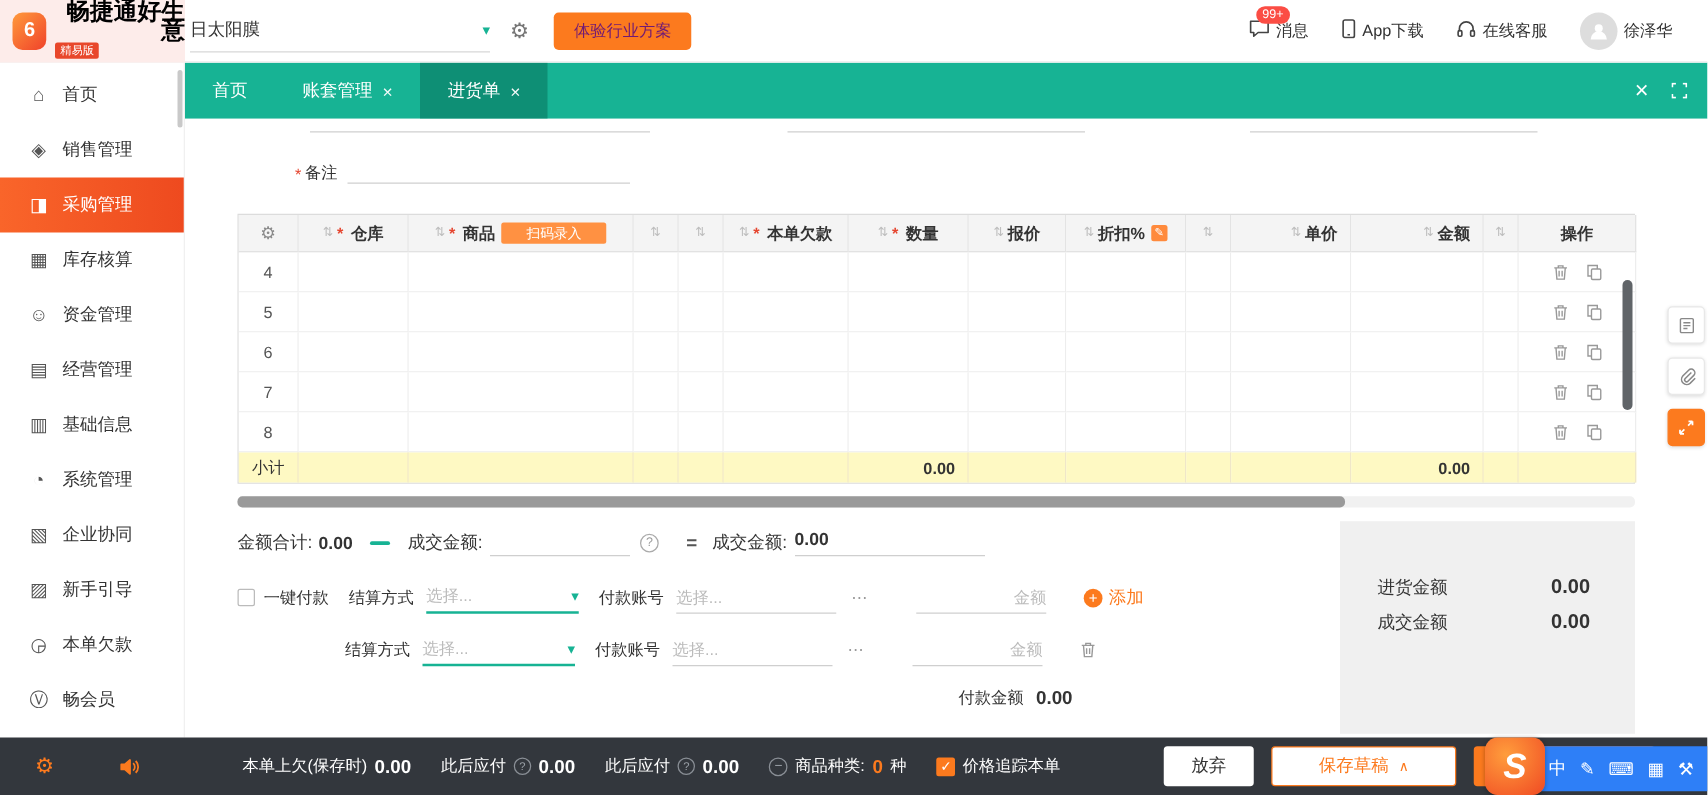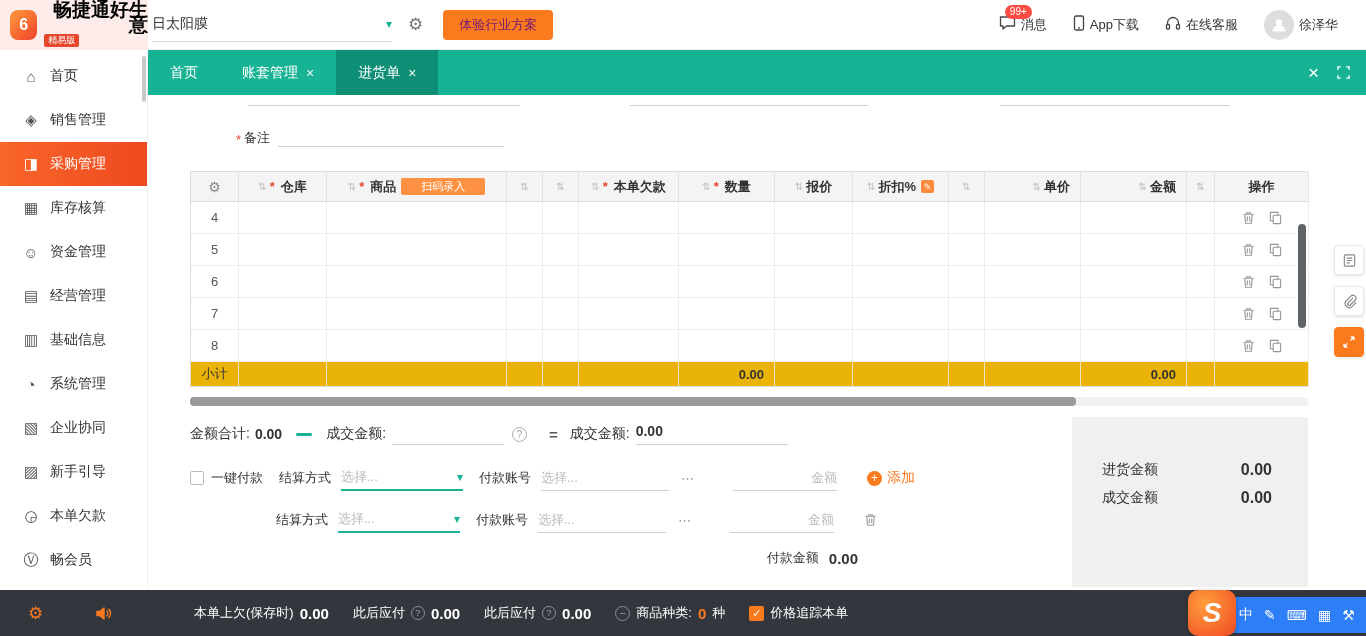--- a/index.html
+++ b/index.html
@@ -56,21 +56,21 @@
   .th { background:#F4F4F4; height:30px; display:flex; align-items:center; justify-content:center; gap:3px; font-size:13px; font-weight:bold; border-right:1px solid #E3E3E3; border-bottom:1px solid #DCDCDC; color:#333; white-space:nowrap; }
   .th.num { justify-content:flex-end; padding-right:10px; }
   .sort { color:#BDBDBD; font-size:10px; font-weight:normal; }
   .gear-glyph { color:#8A8A8A; font-size:14px; font-weight:normal; }
   .scan-badge { background:#FF9142; color:#fff; font-size:11px; font-weight:normal; padding:1px 20px; border-radius:2px; margin-left:2px; cursor:pointer; }
   .edit-ic { width:13px; height:13px; background:#FF8A3C; border-radius:2px; color:#fff; font-size:9px; display:grid; place-items:center; margin-left:2px; }
   .td { height:32px; border-right:1px solid #EDEDED; border-bottom:1px solid #EDEDED; display:flex; align-items:center; justify-content:center; background:#fff; }
   .rownum { color:#555; font-size:13px; }
   .ops { gap:14px; }
   .icon-btn { cursor:pointer; display:flex; }
-  .tsubrow .ts { background:#eab308; height:24px; border-right:1px solid #EFE6C8; display:flex; align-items:center; justify-content:center; font-size:13px; }
+  .tsubrow .ts { background:#fef9c3; height:24px; border-right:1px solid #EFE6C8; display:flex; align-items:center; justify-content:center; font-size:13px; }
   .ts.val { justify-content:flex-end; padding-right:10px; font-weight:bold; }
   .vthumb { position:absolute; right:1px; top:52px; width:8px; height:104px; background:#606468; border-radius:4px; cursor:pointer; }
 
   .hscroll { position:absolute; left:42px; top:302px; width:1118px; height:9px; background:#F1F1F1; border-radius:4px; }
   .hthumb { width:886px; height:9px; background:#9A9A9A; border-radius:4px; cursor:pointer; }
 
   
   .totals-row { position:absolute; left:42px; top:328px; display:flex; align-items:center; font-size:14px; }
   .totals-row b { margin-left:5px; }
   .dash { width:16px; height:3px; background:#17B394; border-radius:2px; margin:0 14px; }
@@ -625,20 +625,28 @@
       <div class="fb-item">
         <span class="minus-circ">−</span>
         <span>商品种类:</span>
         <span class="types-num">0</span>
         <span>种</span>
       </div>
       <div class="fb-item">
         <span class="cb-checked">✓</span>
         <span>价格追踪本单</span>
       </div>
+      <div class="fb-buttons">
+        <button class="btn-discard">放弃</button>
+        <button class="btn-draft">
+          <span>保存草稿</span>
+          <span class="chev-up">∧</span>
+        </button>
+        <button class="btn-save">保存&amp;新增</button>
+      </div>
     </div>
   </footer>
 
   <div class="ime">
     <div class="ime-logo">S</div>
     <div class="ime-bar">
       <span>中</span>
       <span>✎</span>
       <span>⌨</span>
       <span>▦</span>

